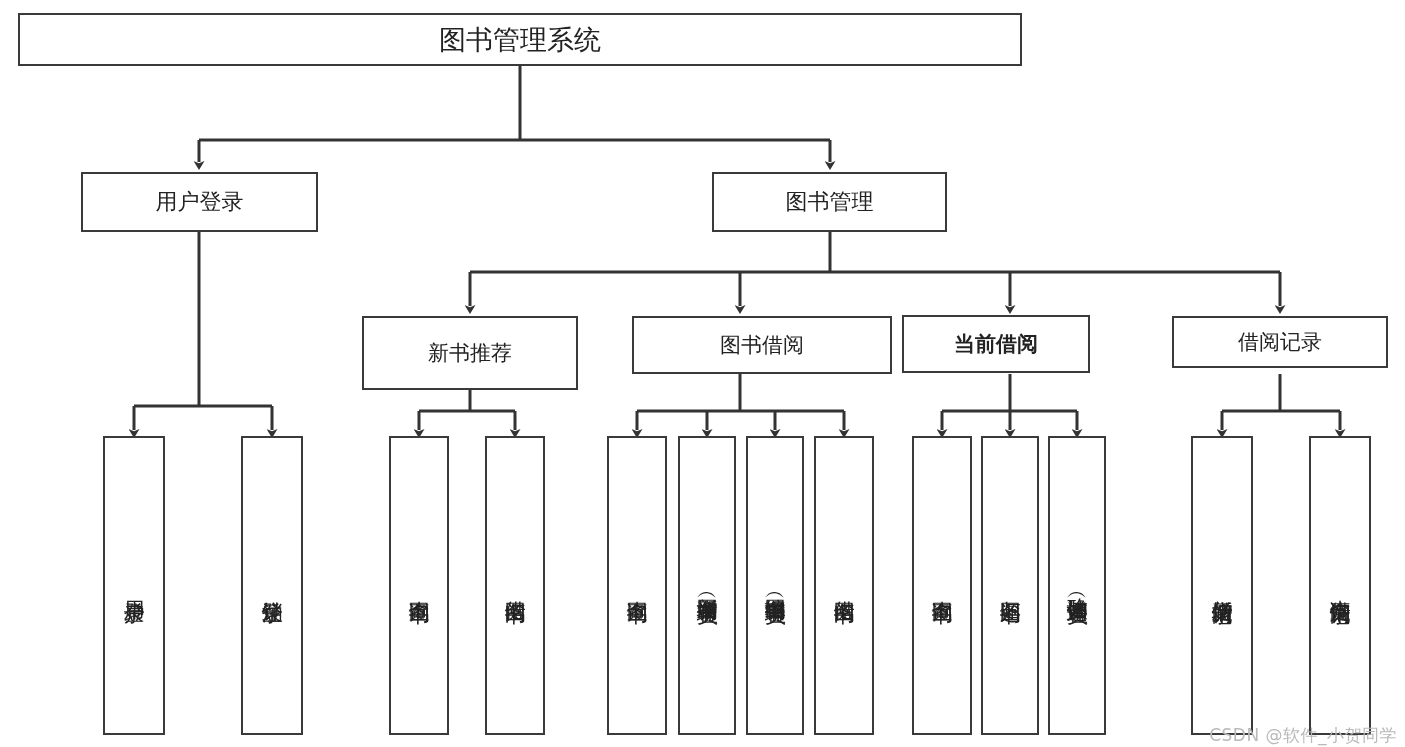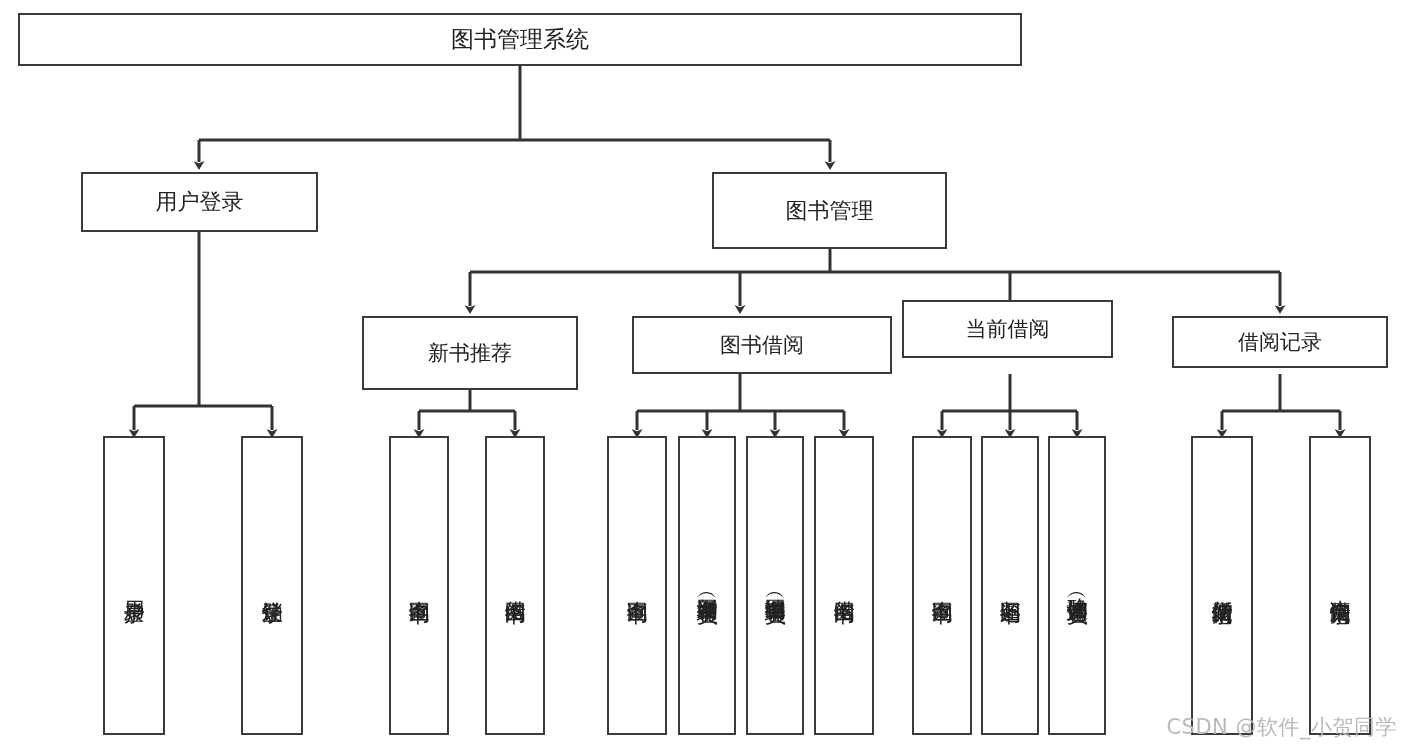--- a/index.html
+++ b/index.html
@@ -30,21 +30,21 @@
     border: 2px solid #3a3a3a;
     background: #ffffff;
     color: #222222;
     display: flex;
     align-items: center;
     justify-content: center;
     text-align: center;
     line-height: 1.0;
   }
   .node.root {
-    font-size: 23px;
+    font-size: 27px;
   }
   .node.level1 {
     font-size: 22px;
   }
   .node.level2 {
     font-size: 21px;
   }
   .node.leaf {
     font-size: 21px;
     align-items: center;
@@ -54,22 +54,22 @@
     display: block;
     writing-mode: vertical-rl;
     text-orientation: upright;
     letter-spacing: 1px;
     line-height: 1.06;
     white-space: nowrap;
   }
   .watermark {
     position: absolute;
     right: 8px;
-    bottom: 6px;
-    font-size: 21px;
+    bottom: 0;
+    font-size: 17px;
     color: #b9b9b9;
     letter-spacing: 0.5px;
     white-space: nowrap;
   }
 </style>
 </head>
 <body>
 
 <div id="canvas">
 
@@ -123,31 +123,31 @@
     </g>
   </svg>
 
   <div class="node root" style="left:18px; top:13px; width:1004px; height:53px;">
     <span>图书管理系统</span>
   </div>
 
   <div class="node level1" style="left:81px; top:172px; width:237px; height:60px;">
     <span>用户登录</span>
   </div>
-  <div class="node level1" style="left:712px; top:172px; width:235px; height:77px;">
+  <div class="node level1" style="left:712px; top:172px; width:235px; height:60px;">
     <span>图书管理</span>
   </div>
 
   <div class="node level2" style="left:362px; top:316px; width:216px; height:74px;">
     <span>新书推荐</span>
   </div>
   <div class="node level2" style="left:632px; top:316px; width:260px; height:58px;">
     <span>图书借阅</span>
   </div>
-  <div class="node level2" style="left:902px; top:300px; width:211px; height:58px;">
+  <div class="node level2" style="left:902px; top:315px; width:188px; height:58px;font-weight:bold;">
     <span>当前借阅</span>
   </div>
   <div class="node level2" style="left:1172px; top:316px; width:216px; height:52px;">
     <span>借阅记录</span>
   </div>
 
   <div class="node leaf" style="left:103px; top:436px; width:62px; height:299px;">
     <span class="vtext">用户登录</span>
   </div>
   <div class="node leaf" style="left:241px; top:436px; width:62px; height:299px;">

